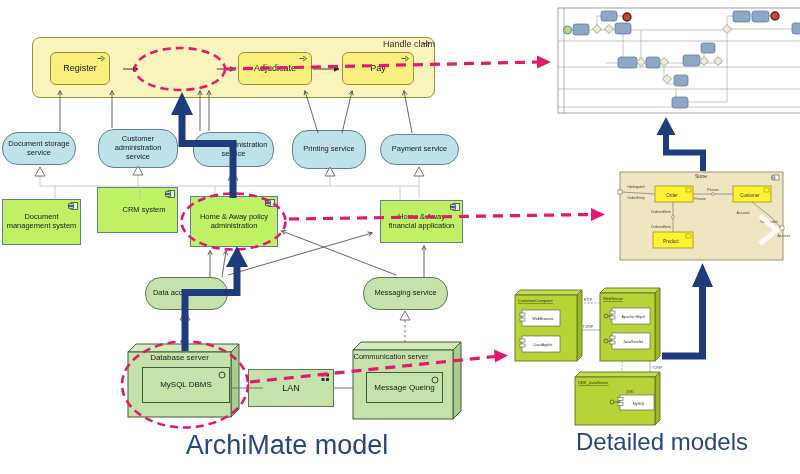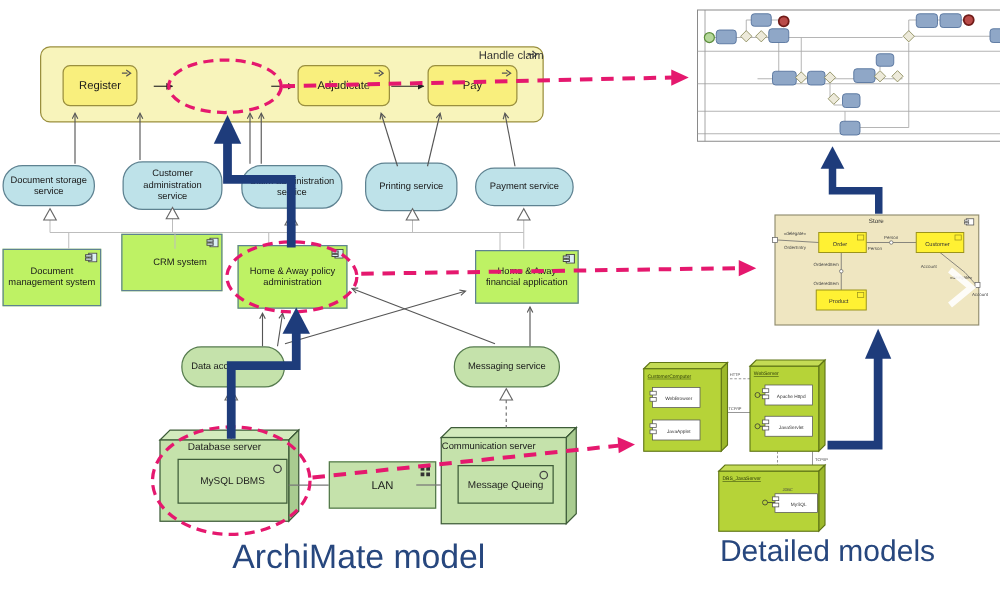--- a/index.html
+++ b/index.html
@@ -117,21 +117,21 @@
     <rect x="5" y="12" width="103" height="65" fill="#C5E2AB" stroke="#3E5C39" stroke-width="1"></rect>
   </svg>
   <div class="node-label" style="left:128px;top:353px;width:103px;">Database server</div>
   <div class="box node-inner" style="left:142px;top:367px;width:88px;height:36px;">
     <span>MySQL DBMS</span>
     <svg class="ncirc" width="8" height="8" viewBox="0 0 8 8">
         <circle cx="4" cy="4" r="3" fill="none" stroke="#444" stroke-width="1"></circle>
       </svg>
   </div>
 
-  <div class="box lan" style="left:263px;top:369px;width:86px;height:38px;">
+  <div class="box lan" style="left:248px;top:369px;width:86px;height:38px;">
     <span>LAN</span>
     <svg class="ncirc" width="9" height="9" viewBox="0 0 9 9">
       <rect x="0.5" y="0.5" width="3" height="3" fill="#333"></rect>
         <rect x="5" y="0.5" width="3" height="3" fill="#333"></rect>
       <rect x="0.5" y="5" width="3" height="3" fill="#333"></rect>
         <rect x="5" y="5" width="3" height="3" fill="#333"></rect>
     </svg>
   </div>
 
   <svg class="mini" style="left:348px;top:338px;" width="118" height="86" viewBox="0 0 118 86">

